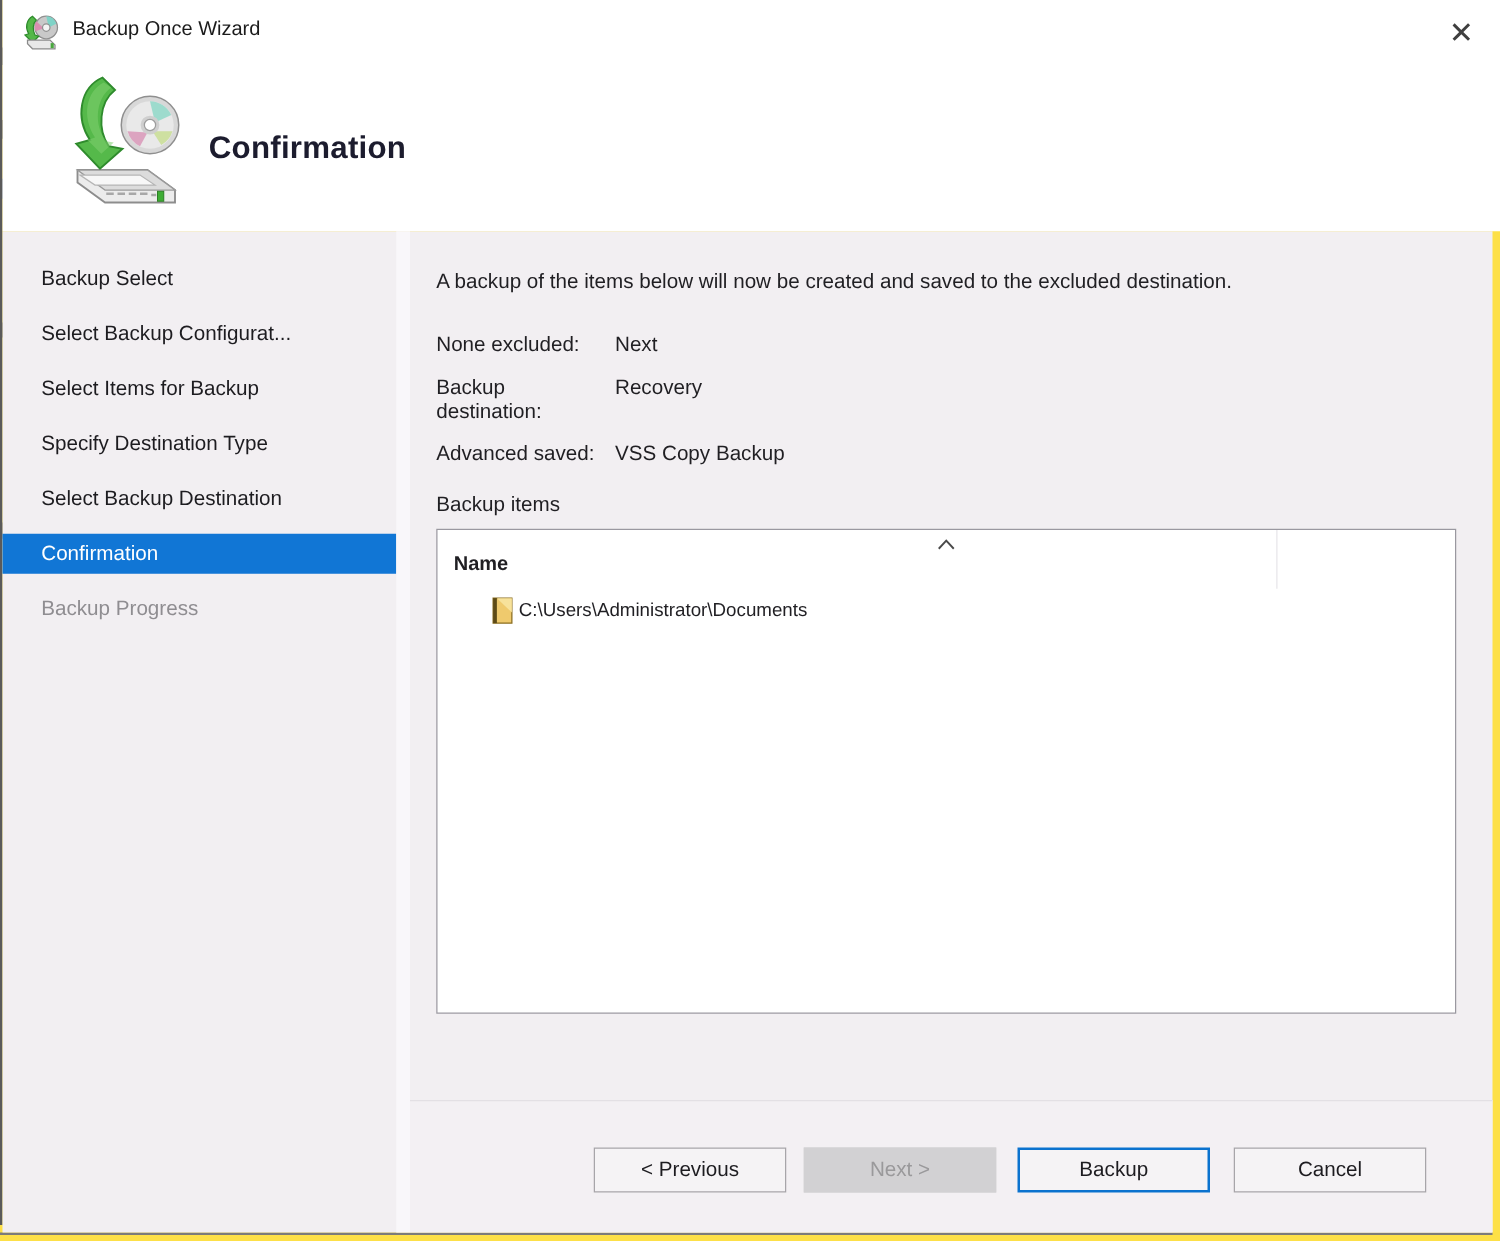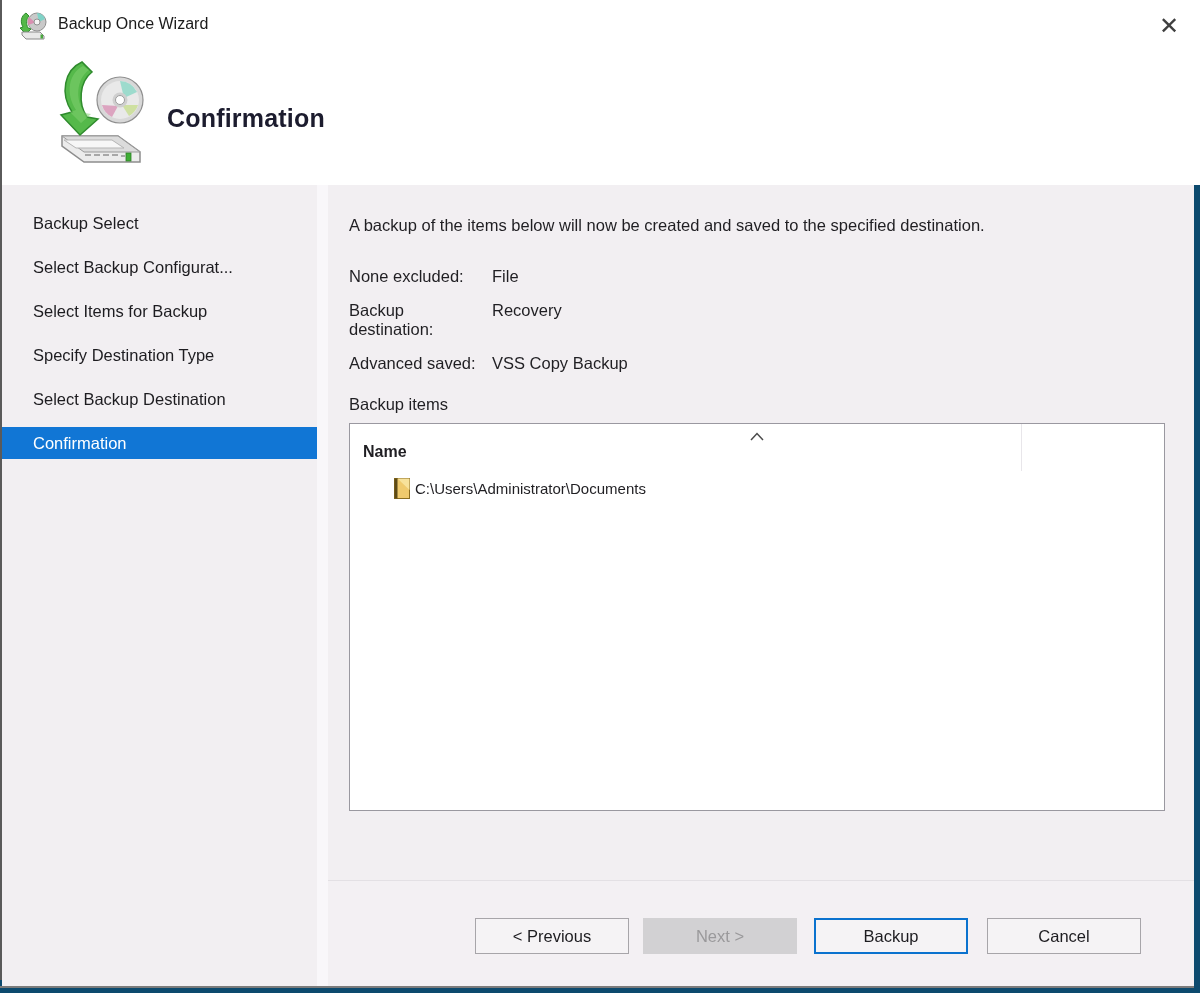--- a/index.html
+++ b/index.html
@@ -1,19 +1,19 @@
 <!DOCTYPE html>
 <html><head>
 <meta charset="utf-8">
 <style>
   * { margin: 0; padding: 0; box-sizing: border-box; }
   html, body { width: 1200px; height: 993px; background: #ffffff; }
   body { font-family: "Liberation Sans", "DejaVu Sans", sans-serif; color: #201f23; }
 
-  .window { position: absolute; top: 0; left: 0; width: 1200px; height: 993px; background: #0c4a6e; overflow: hidden; }
+  .window { position: absolute; top: 0; left: 0; width: 1200px; height: 993px; background: #fde047; overflow: hidden; }
 
   
   .edge-left   { position: absolute; left: 0; top: 8; width: 2px; height: 980px; background: #5a5a5a; }
   .edge-bottom { position: absolute; left: 0; top: 986px; width: 1194px; height: 2px; background: #7b7b7b; }
   .artifact { position: absolute; left: 2px; }
 
   
   .titlebar { position: absolute; top: 0; left: 2px; right: 0; height: 48px; background: #ffffff; }
   .titlebar-icon { position: absolute; left: 16px; top: 11px; width: 30px; height: 30px; }
   .titlebar-text { position: absolute; left: 56px; top: 0; height: 48px; display: flex; align-items: center; font-size: 16px; color: #1b1b1b; }
@@ -120,31 +120,32 @@
 
   <div class="body">
 
     <div class="sidebar">
       <div class="nav-item">Backup Select</div>
       <div class="nav-item">Select Backup Configurat...</div>
       <div class="nav-item">Select Items for Backup</div>
       <div class="nav-item">Specify Destination Type</div>
       <div class="nav-item">Select Backup Destination</div>
       <div class="nav-item selected">Confirmation</div>
+      <div class="nav-item disabled">Backup Progress</div>
     </div>
     <div class="sidebar-divider"></div>
 
     <div class="main">
 
-      <p class="intro">A backup of the items below will now be created and saved to the specified destination.</p>
+      <p class="intro">A backup of the items below will now be created and saved to the excluded destination.</p>
 
       <div class="details">
         <div class="detail-row">
           <span class="detail-label">None excluded:</span>
-          <span class="detail-value">File</span>
+          <span class="detail-value">Next</span>
         </div>
         <div class="detail-row">
           <span class="detail-label">Backup destination:</span>
           <span class="detail-value">Recovery</span>
         </div>
         <div class="detail-row">
           <span class="detail-label">Advanced saved:</span>
           <span class="detail-value">VSS Copy Backup</span>
         </div>
       </div>

